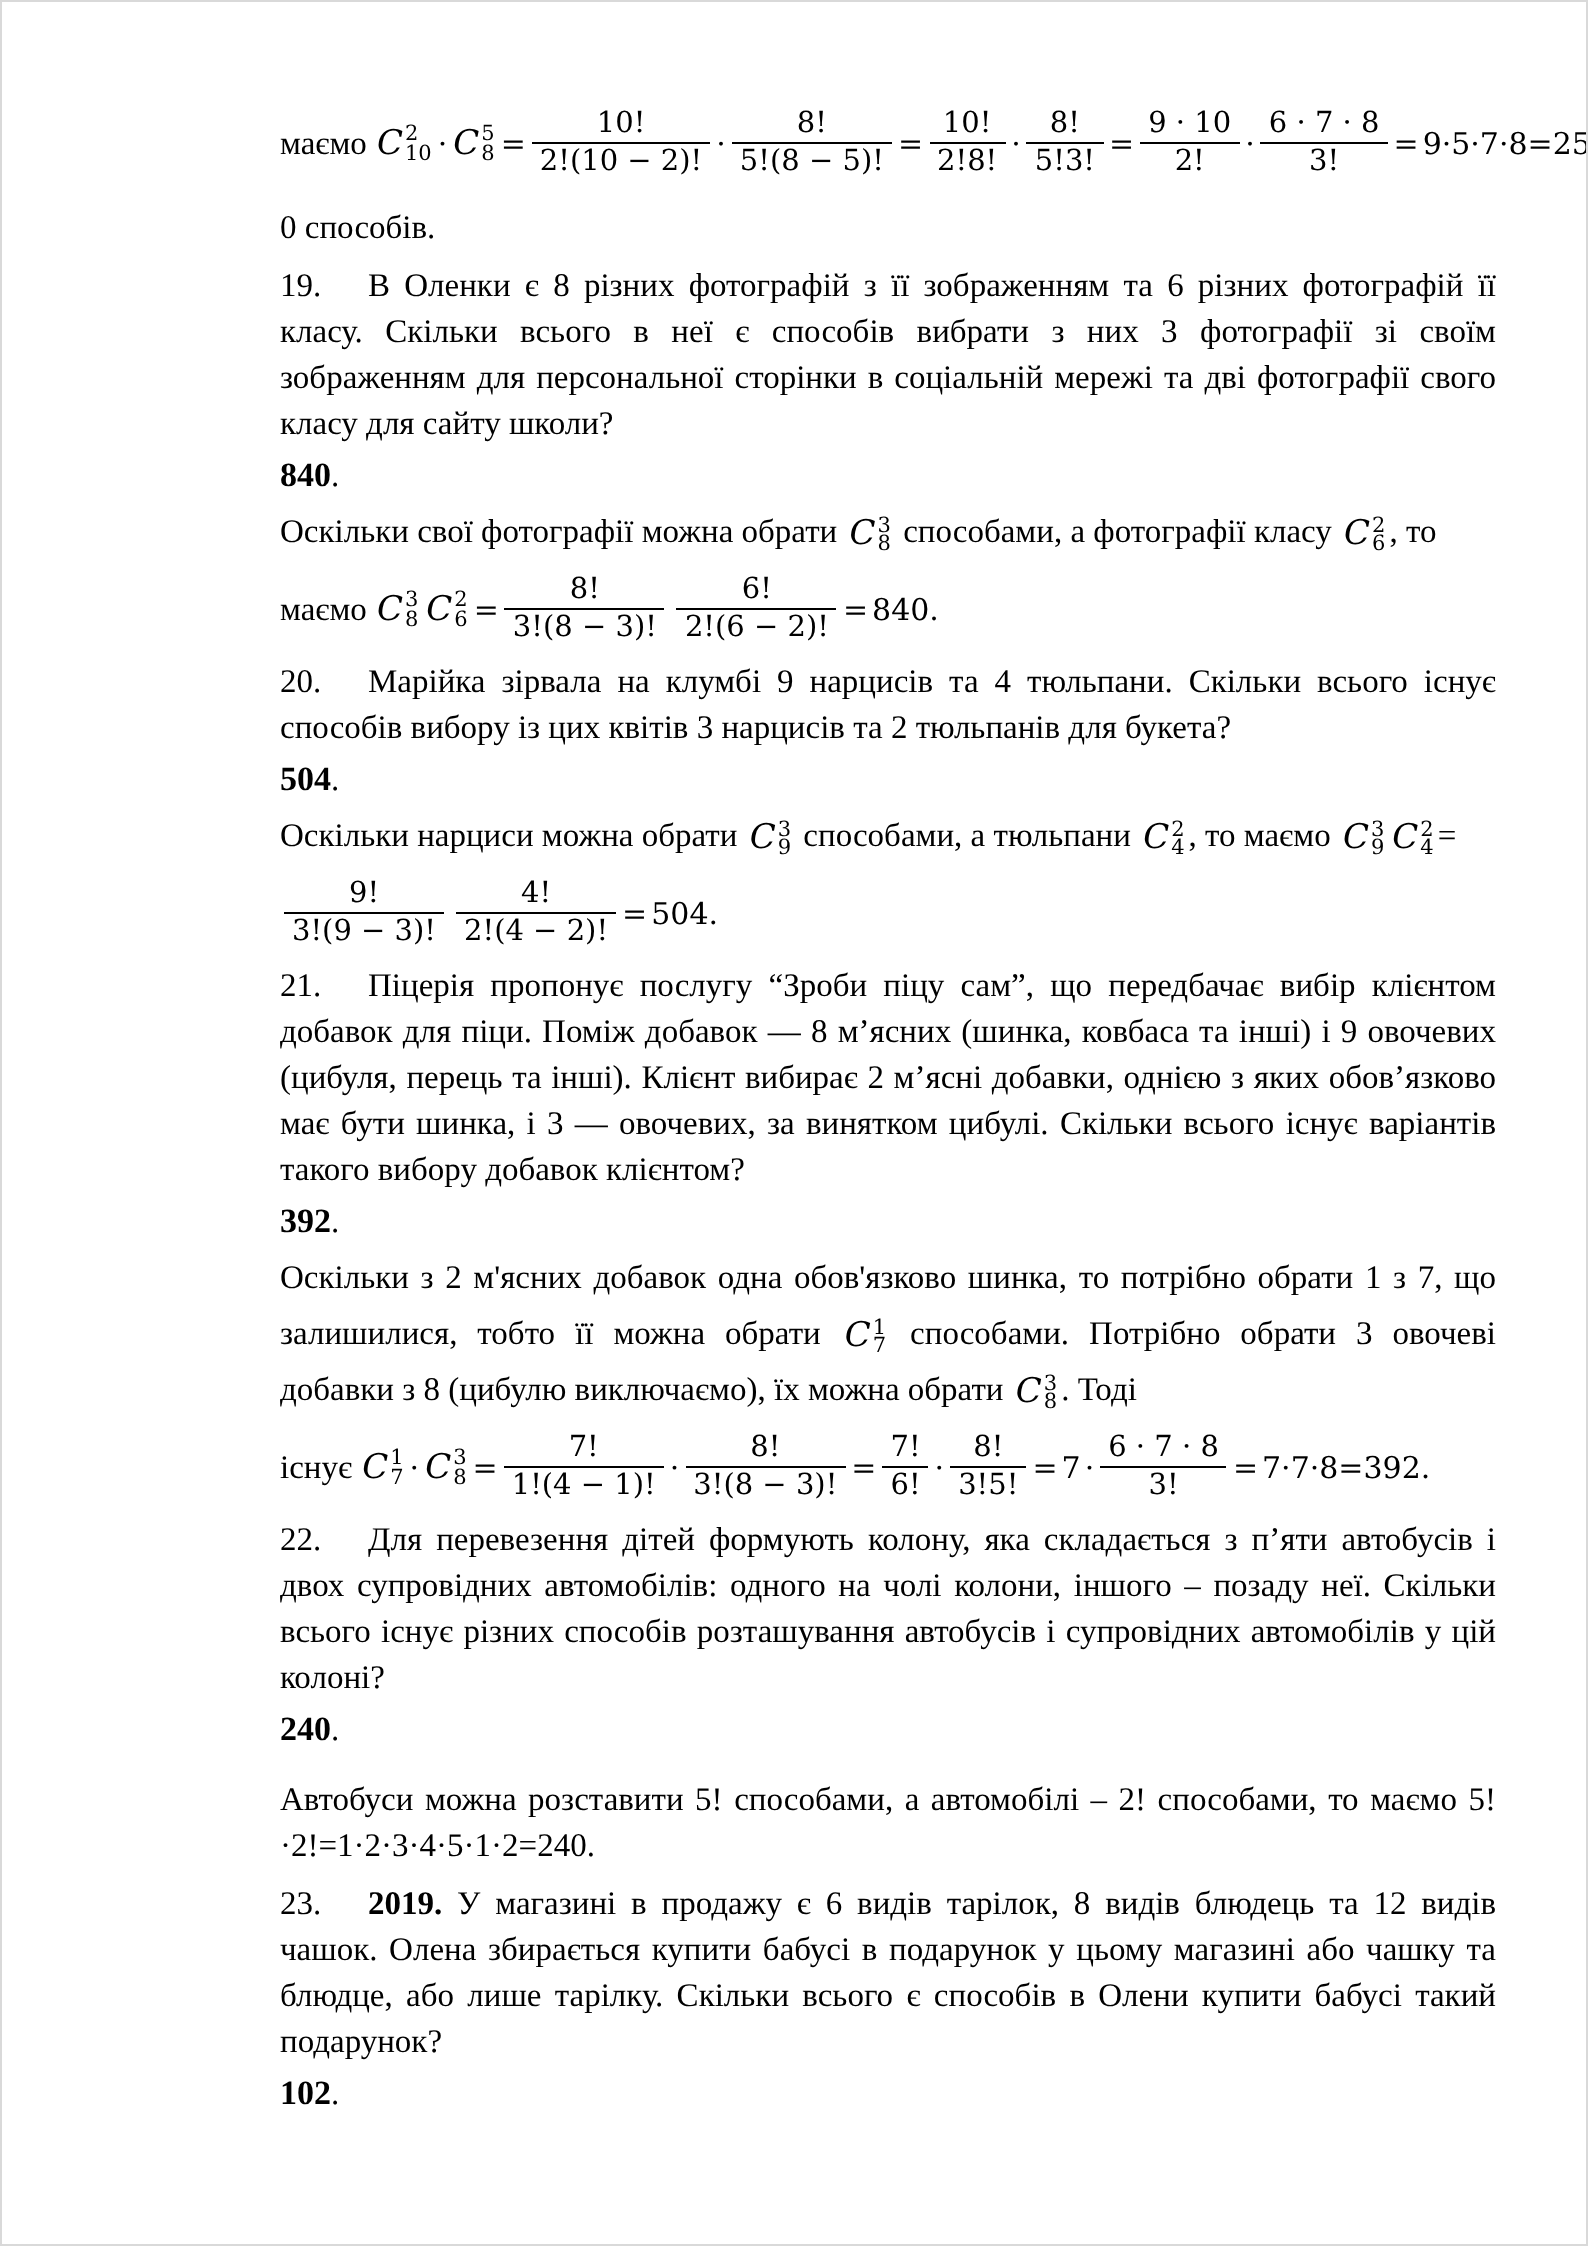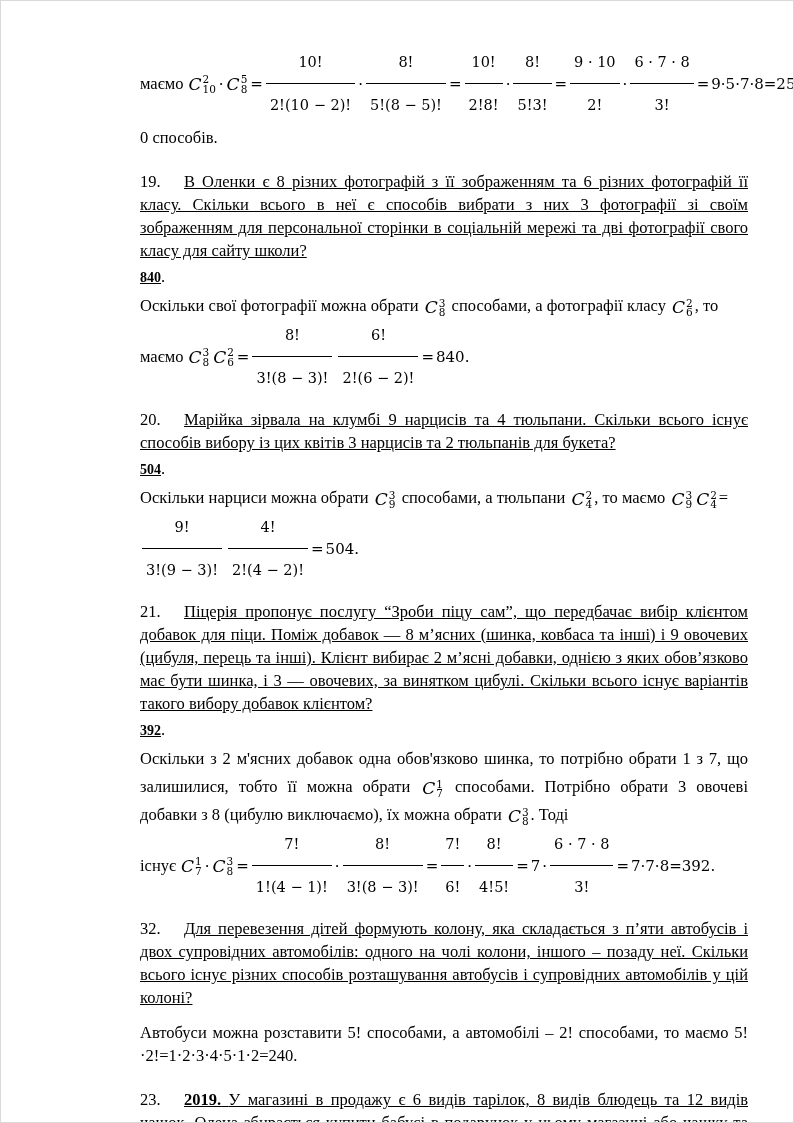--- a/index.html
+++ b/index.html
@@ -5,35 +5,35 @@
   html,body{margin:0;padding:0;background:#ffffff;}
   .page{
     width:794px;height:1123px;background:#ffffff;box-sizing:border-box;
     border:1px solid #d9d9d9;
     padding:46px 45px 28px 139px;
     font-family:"Liberation Serif","DejaVu Serif",serif;
     font-size:16.5px;line-height:23px;color:#000;
     overflow:hidden;
   }
   .para{text-align:justify;text-align-last:left;}
-  .problem{margin-top:21px;text-decoration:underline;}
+  .problem{margin-top:6px;}
   .prob-num{display:inline-block;width:44px;}
   .bold-prefix{font-weight:bold;}
   .answer{margin:3px 0;}
-  .answer-value{font-weight:bold;font-size:14px;text-decoration:underline;}
+  .answer-value{font-weight:bold;font-size:17px;}
   .rich{line-height:28px;}
   .solution{margin-top:12px;}
   
   .mathline{
     display:flex;align-items:center;white-space:nowrap;
     margin:6px 0 5px 0;
     font-family:"DejaVu Serif",serif;font-size:15px;line-height:18px;
   }
   .mathline .lead{font-family:"Liberation Serif",serif;font-size:16.5px;margin-right:3px;}
-  .frac{display:inline-flex;flex-direction:column;align-items:stretch;text-align:center;margin:0 2px;font-size:14.5px;line-height:18px;gap:12px;}
+  .frac{display:inline-flex;flex-direction:column;align-items:stretch;text-align:center;margin:0 2px;font-size:14.5px;line-height:18px;}
   .frac .num,.frac .den{padding:0 4px;}
   .frac .bar{border-top:1px solid #000;height:0;}
   .op{padding:0 1px;}
   .mnum{padding:0 1px;}
   .comb{display:inline-flex;align-items:center;vertical-align:middle;font-family:"DejaVu Serif",serif;margin:0 2px;}
   .comb .c{font-style:italic;font-size:17px;line-height:16px;}
   .comb .scripts{display:inline-flex;flex-direction:column;align-items:flex-start;font-size:10.5px;line-height:9.5px;margin-left:1px;font-style:normal;transform:translateY(1px);}
 </style>
 </head>
 <body>
@@ -232,31 +232,32 @@
         <span class="op">=</span>
         <span class="frac">
           <span class="num">7!</span>
           <span class="bar"></span>
           <span class="den">6!</span>
         </span>
         <span class="op"> · </span>
         <span class="frac">
           <span class="num">8!</span>
           <span class="bar"></span>
-          <span class="den">4!5!</span>
+          <span class="den">3!5!</span>
         </span>
         <span class="op">=</span>
         <span class="mnum">7</span>
         <span class="op"> · </span>
         <span class="frac">
           <span class="num">6 · 7 · 8</span>
           <span class="bar"></span>
           <span class="den">3!</span>
         </span>
         <span class="op">=</span>
         <span class="mnum">7·7·8=392.</span>
       </div>
-      <div class="para problem"><span class="prob-num">32.</span><span>Для перевезення дітей формують колону, яка складається з п’яти автобусів і двох супровідних автомобілів: одного на чолі колони, іншого – позаду неї. Скільки всього існує різних способів розташування автобусів і супровідних автомобілів у цій колоні?</span></div>
+      <div class="para problem"><span class="prob-num">22.</span><span>Для перевезення дітей формують колону, яка складається з п’яти автобусів і двох супровідних автомобілів: одного на чолі колони, іншого – позаду неї. Скільки всього існує різних способів розташування автобусів і супровідних автомобілів у цій колоні?</span></div>
+      <div class="para answer"><span class="answer-value">240</span><span class="answer-suffix">.</span></div>
       <div class="para solution"><span>Автобуси можна розставити 5! способами, а автомобілі – 2! способами, то маємо 5!·2!=1·2·3·4·5·1·2=240.</span></div>
       <div class="para problem"><span class="prob-num">23.</span><span class="bold-prefix">2019.</span> <span>У магазині в продажу є 6 видів тарілок, 8 видів блюдець та 12 видів чашок. Олена збирається купити бабусі в подарунок у цьому магазині або чашку та блюдце, або лише тарілку. Скільки всього є способів в Олени купити бабусі такий подарунок?</span></div>
       <div class="para answer"><span class="answer-value">102</span><span class="answer-suffix">.</span></div>
     </div>
 </div>
 
 </body></html>

